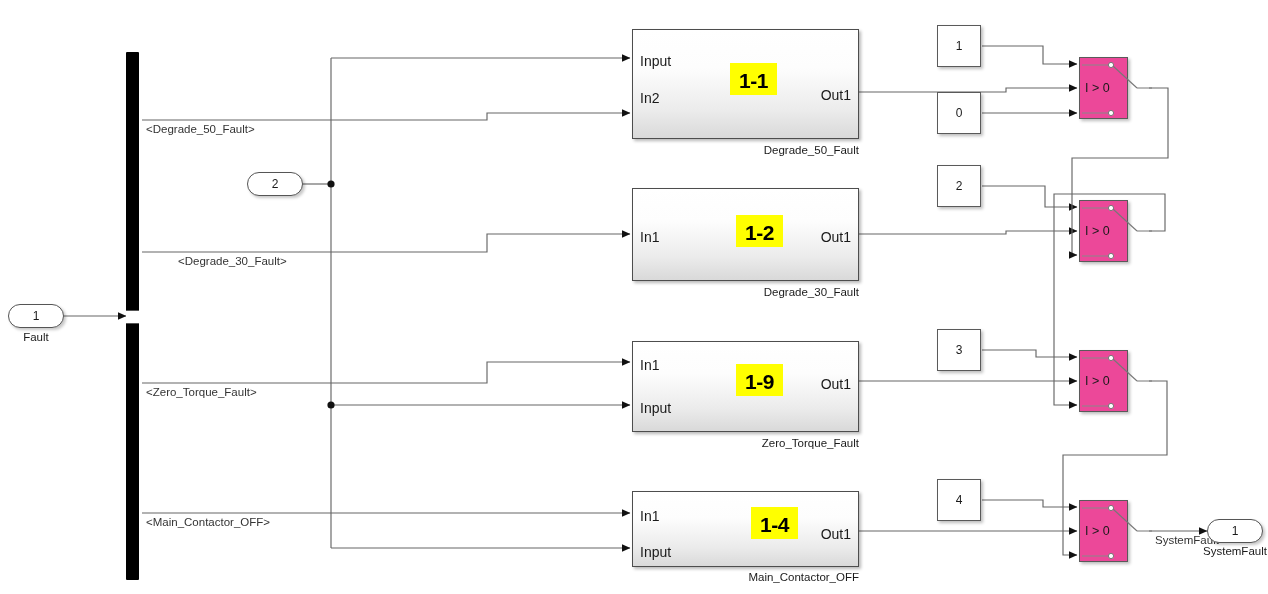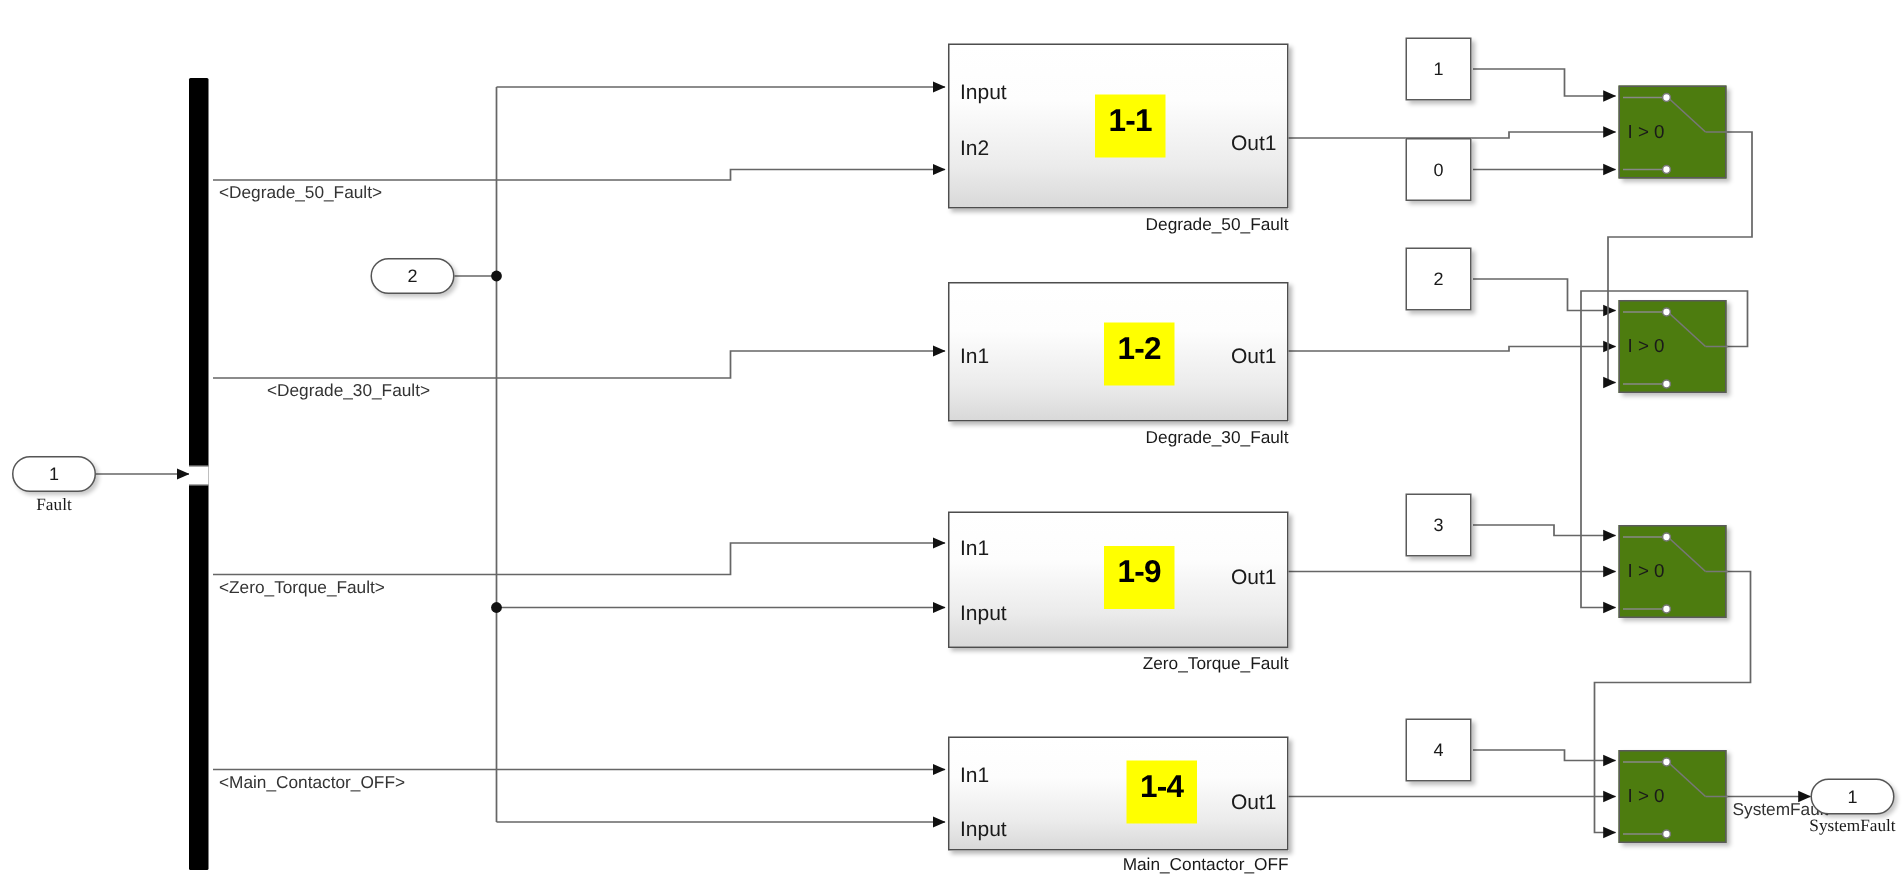--- a/index.html
+++ b/index.html
@@ -57,21 +57,21 @@
   }
   .subsystem .port-in { left: 7px; }
   .subsystem .port-out { right: 7px; }
   .subsystem .badge {
     position: absolute;
     background: #ffff00;
     color: #000000;
     font-size: 21px;
     font-weight: bold;
     line-height: 1;
-    padding: 7px 9px 14px 9px;
+    padding: 7px 9px 4px 9px;
     letter-spacing: -0.5px;
   }
   .blk-caption {
     position: absolute;
     font-size: 11.5px;
     color: #1a1a1a;
     white-space: nowrap;
     text-align: right;
     line-height: 1;
   }
@@ -89,24 +89,24 @@
     align-items: center;
     justify-content: center;
     font-size: 12px;
     color: #1a1a1a;
   }
 
   
   .switchblk {
     position: absolute;
     box-sizing: border-box;
-    width: 72px;
+    width: 49px;
     height: 62px;
     border: 1.6px solid #5a5a5a;
-    background: #4d7c0f;
+    background: #ec4899;
     box-shadow: 2px 2px 3px rgba(0,0,0,0.26);
   }
   .switchblk .cond {
     position: absolute;
     left: 5px;
     top: 50%;
     transform: translateY(-50%);
     font-size: 12.5px;
     color: #1a1a1a;
     white-space: nowrap;
@@ -130,21 +130,20 @@
     font-size: 12px;
     color: #1a1a1a;
   }
   .ioport-caption {
     position: absolute;
     font-size: 11.5px;
     color: #1a1a1a;
     white-space: nowrap;
     text-align: center;
     line-height: 1;
-    font-family: Liberation Serif, serif;
   }
 
   
   .siglabel {
     position: absolute;
     font-size: 11.5px;
     color: #333333;
     white-space: nowrap;
     line-height: 1;
   }

